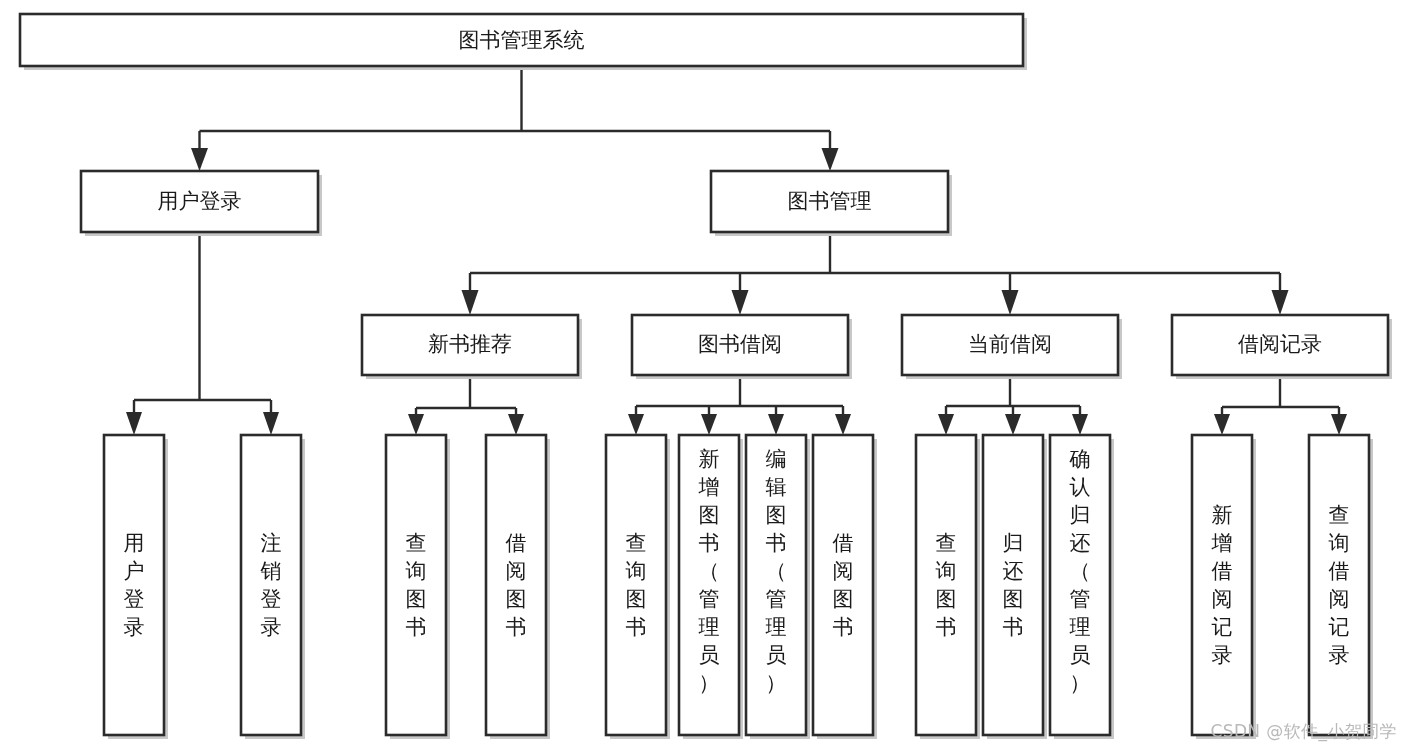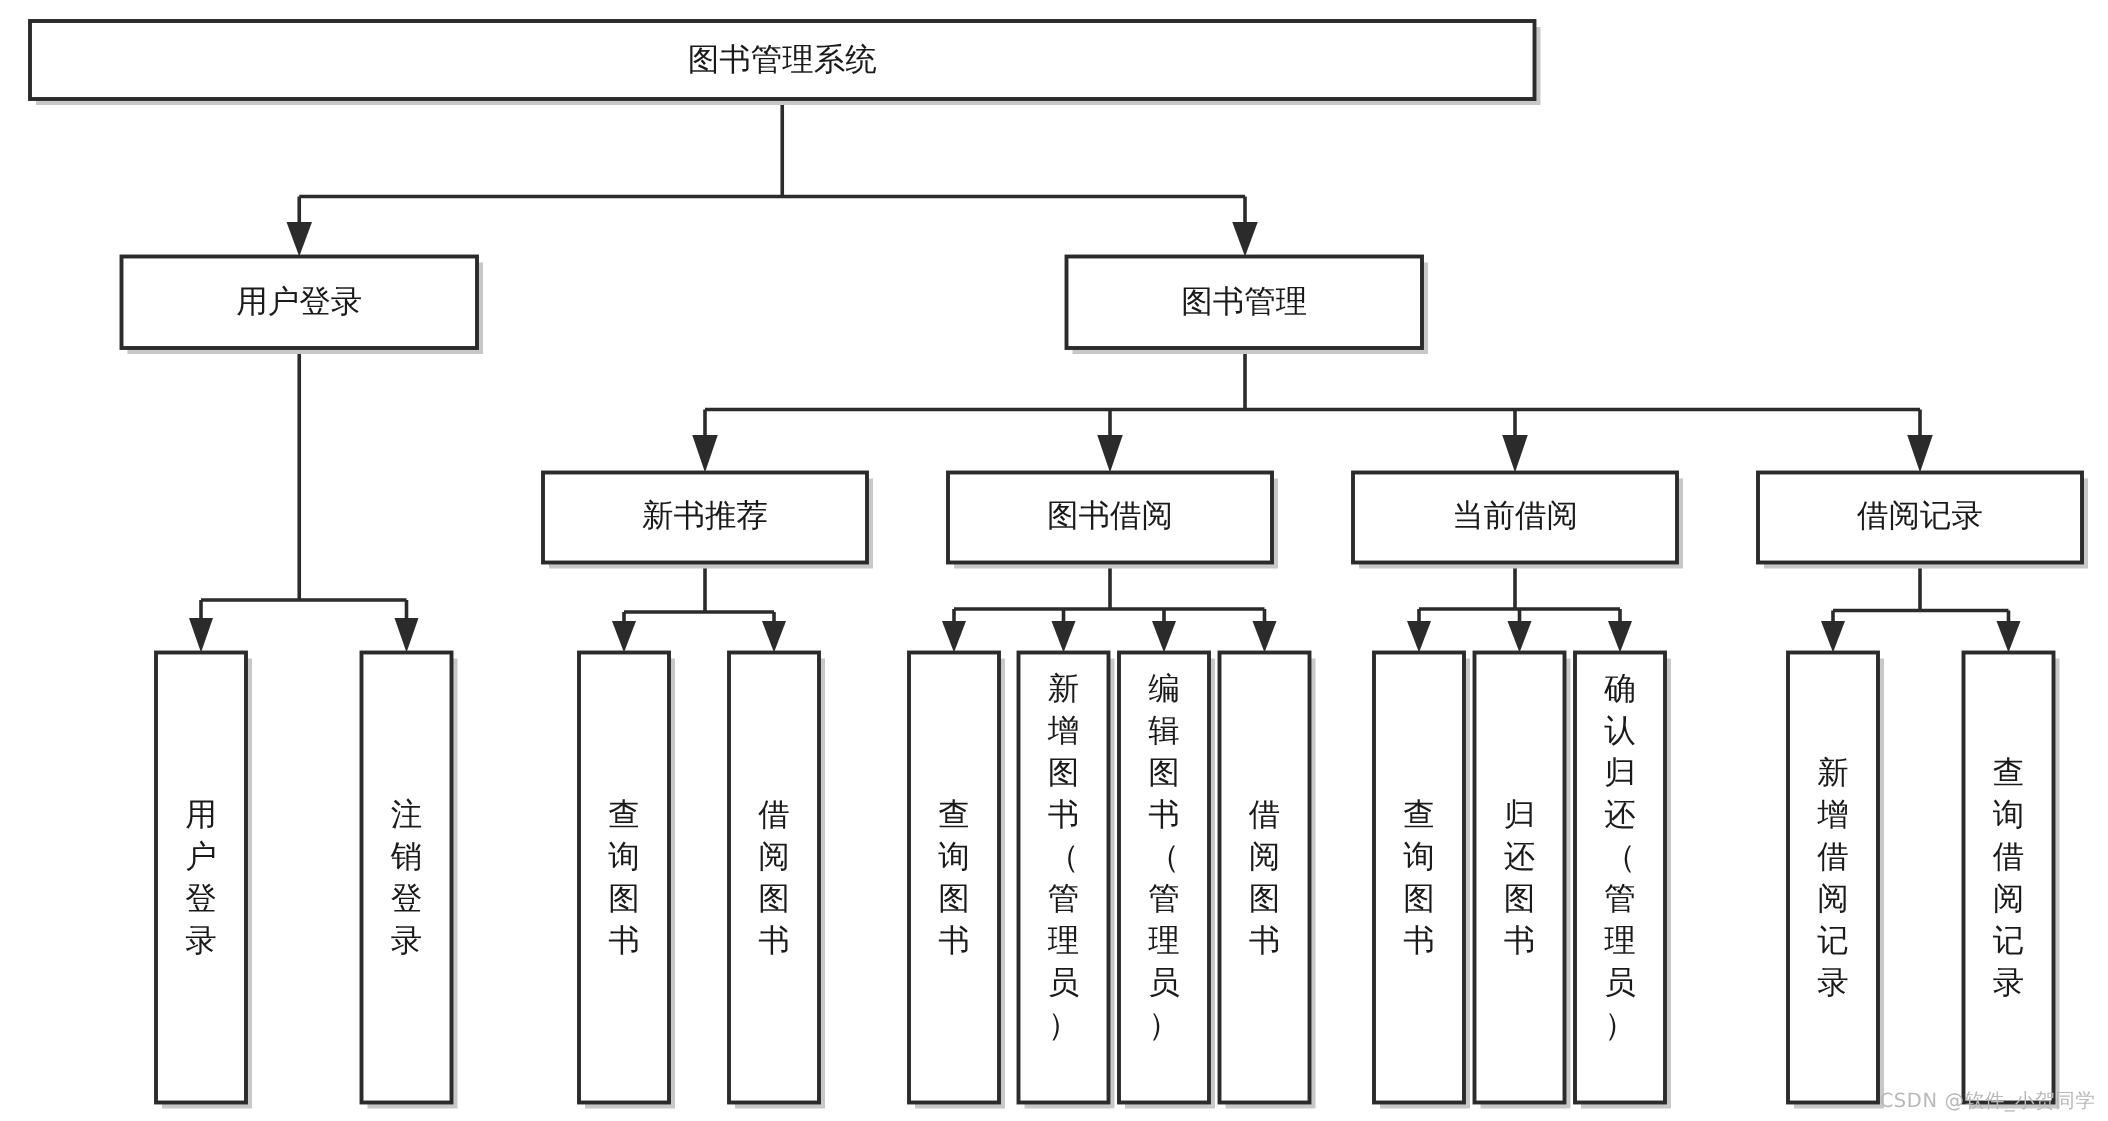--- a/index.html
+++ b/index.html
@@ -51,21 +51,21 @@
     font-family: "DejaVu Sans", "Liberation Sans", sans-serif;
     font-size: 21px;
     fill: #1a1a1a;
     text-anchor: middle;
   }
   .watermark {
     position: absolute;
     right: 8px;
     bottom: 4px;
     font-family: "DejaVu Sans", "Liberation Sans", sans-serif;
-    font-size: 13px;
+    font-size: 17px;
     color: #b9b9b9;
     letter-spacing: 0.4px;
     white-space: nowrap;
     user-select: none;
   }
 </style>
 </head>
 <body>
 
 <svg id="diagram" viewBox="0 0 1405 747">

